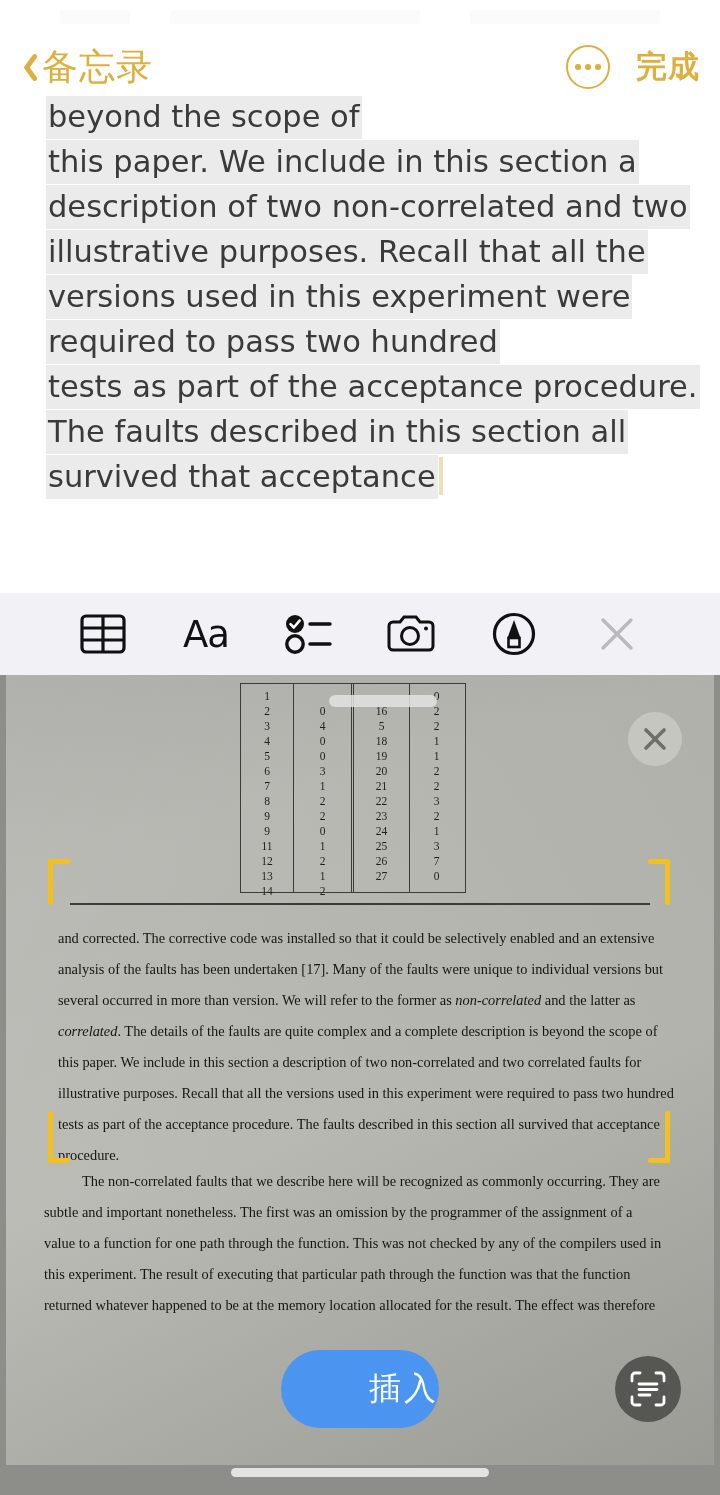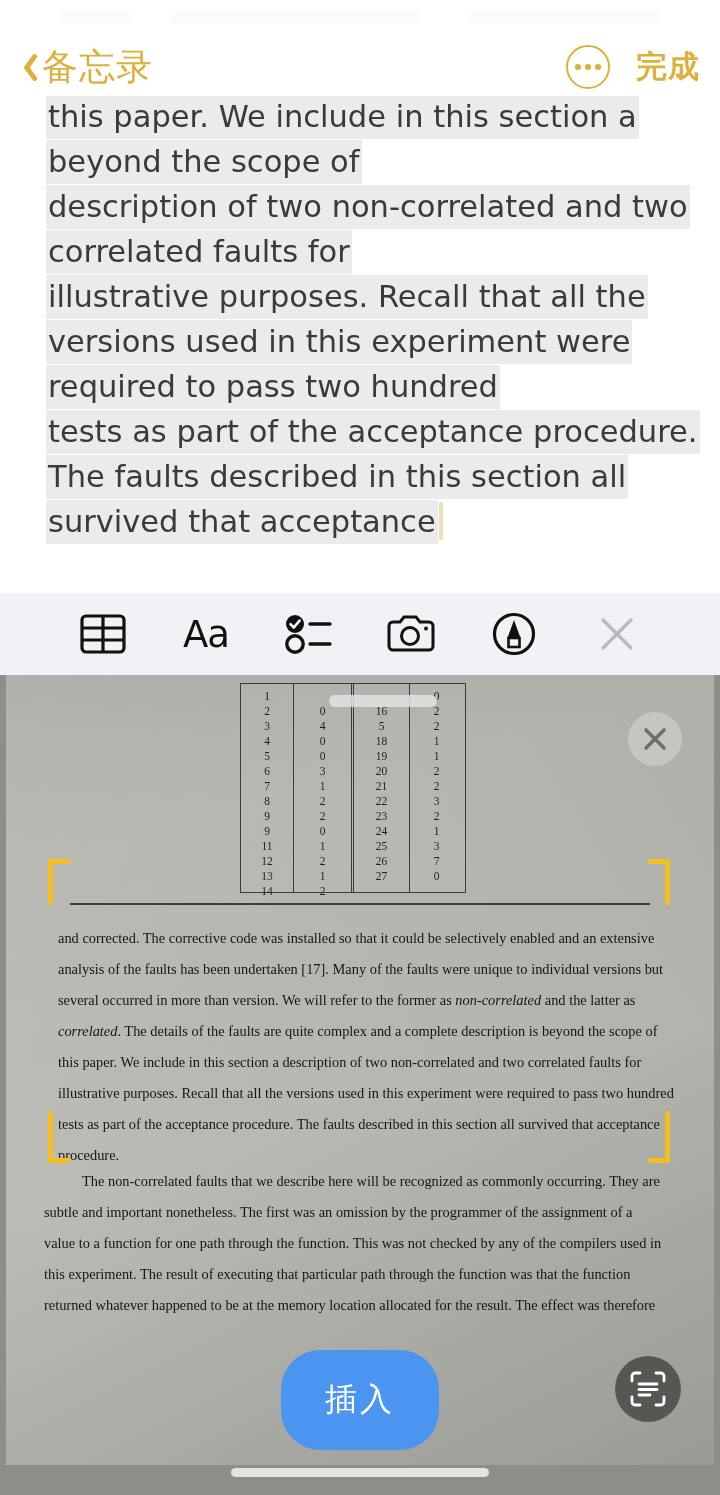--- a/index.html
+++ b/index.html
@@ -173,23 +173,23 @@
   
   .scan-close {
     position:absolute; top:712px; left:628px; width:54px; height:54px;
     border-radius:50%; background:rgba(215,215,210,0.55);
     display:flex; align-items:center; justify-content:center; cursor:pointer;
   }
   .scan-close svg { display:block; }
 
   
   .insert-btn {
-    position:absolute; top:1350px; left:281px; width:158px; height:100px;
+    position:absolute; top:1350px; left:281px; width:158px; height:78px;
     background:#4b95f0; border-radius:39px;
-    display:flex; align-items:center; justify-content:center; cursor:pointer;
+    display:flex; align-items:center; justify-content:flex-end; cursor:pointer;
   }
   .insert-label {
     color:#fff; font-size:32px; letter-spacing:3px; font-weight:500;
     font-family:"DejaVu Sans", sans-serif;
   }
 
   
   .livetext-btn {
     position:absolute; top:1356px; left:615px; width:66px; height:66px;
     border-radius:50%; background:rgba(70,69,66,0.82);
@@ -223,24 +223,23 @@
         <i></i>
         <i></i>
         <i></i>
       </div>
       <div class="done-label">完成</div>
     </div>
   </div>
 
   <div class="note-body">
     <div class="note-lines">
+      <div class="note-line"><span class="hl">beyond the scope of</span></div>
       <div class="note-line"><span class="hl">this paper. We include in this section a</span></div>
-      <div class="note-line"><span class="hl">beyond the scope of</span></div>
       <div class="note-line"><span class="hl">description of two non-correlated and two</span></div>
-      <div class="note-line"><span class="hl">correlated faults for</span></div>
       <div class="note-line"><span class="hl">illustrative purposes. Recall that all the</span></div>
       <div class="note-line"><span class="hl">versions used in this experiment were</span></div>
       <div class="note-line"><span class="hl">required to pass two hundred</span></div>
       <div class="note-line"><span class="hl">tests as part of the acceptance procedure.</span></div>
       <div class="note-line"><span class="hl">The faults described in this section all</span></div>
       <div class="note-line"><span class="hl">survived that acceptance</span><span class="caret"></span></div>
     </div>
   </div>
 
   <div class="toolbar">

